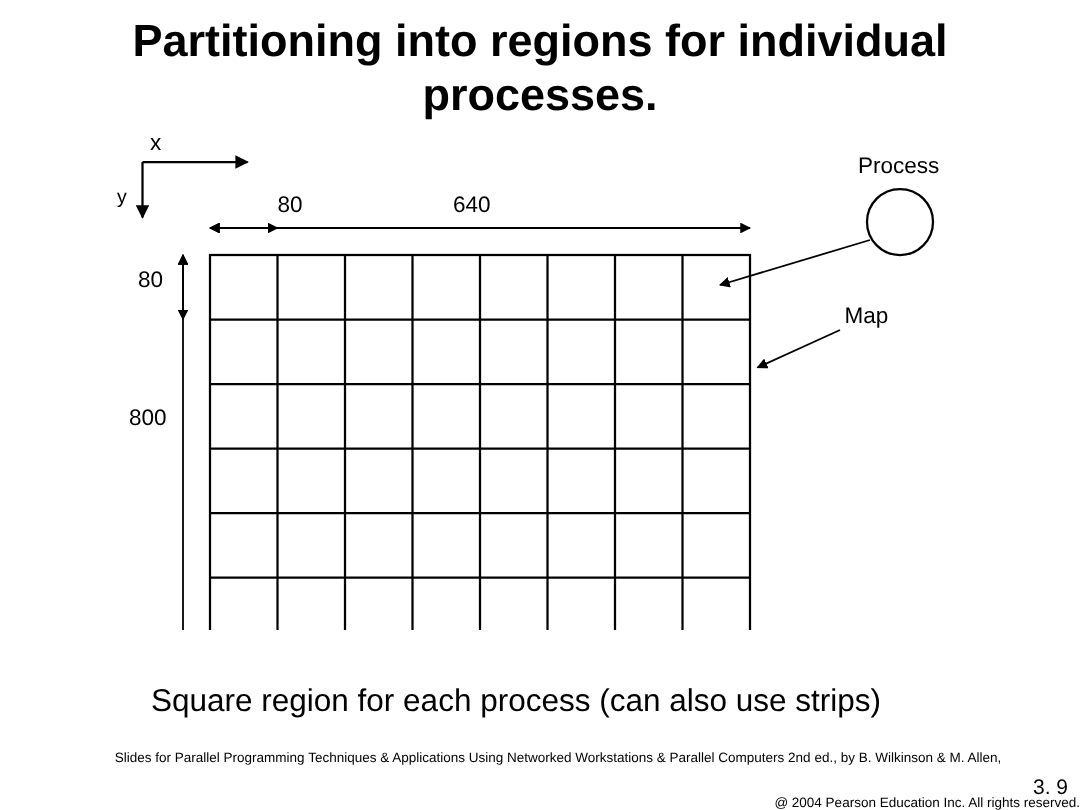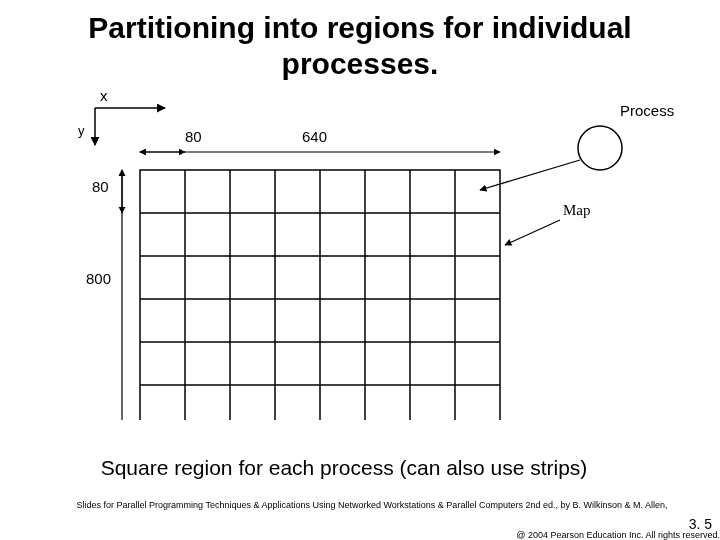--- a/index.html
+++ b/index.html
@@ -114,21 +114,21 @@
 
     <line x1="560" y1="130" x2="505" y2="155" stroke="#000" stroke-width="1.2" marker-end="url(#arrow)"></line>
   </svg>
 
   <span class="lbl" style="left:100px; top:-3px;">x</span>
   <span class="lbl" style="left:78px; top:33px; font-size:13px;">y</span>
   <span class="lbl" style="left:185px; top:38px;">80</span>
   <span class="lbl" style="left:302px; top:38px;">640</span>
   <span class="lbl" style="left:92px; top:88px;">80</span>
   <span class="lbl" style="left:86px; top:180px;">800</span>
-  <span class="lbl" style="left:572px; top:12px;margin-left:48px;">Process</span>
-  <span class="lbl" style="left:563px; top:112px;font-family:Liberation Serif, serif;">Map</span>
+  <span class="lbl" style="left:572px; top:12px;">Process</span>
+  <span class="lbl" style="left:563px; top:112px;">Map</span>
 </div>
 
 <div class="caption">Square region for each process (can also use strips)</div>
 
 <div class="footer1">Slides for Parallel Programming Techniques &amp; Applications Using Networked Workstations &amp; Parallel Computers 2nd ed., by B. Wilkinson &amp; M. Allen,</div>
 <div class="footer2">@ 2004 Pearson Education Inc. All rights reserved.</div>
-<div class="pagenum">3. 5</div>
+<div class="pagenum">3. 9</div>
 
 </body></html>

